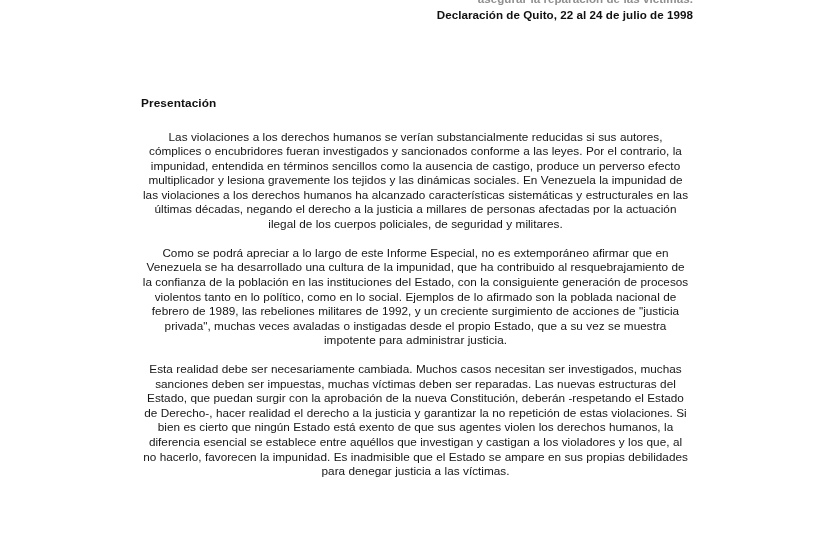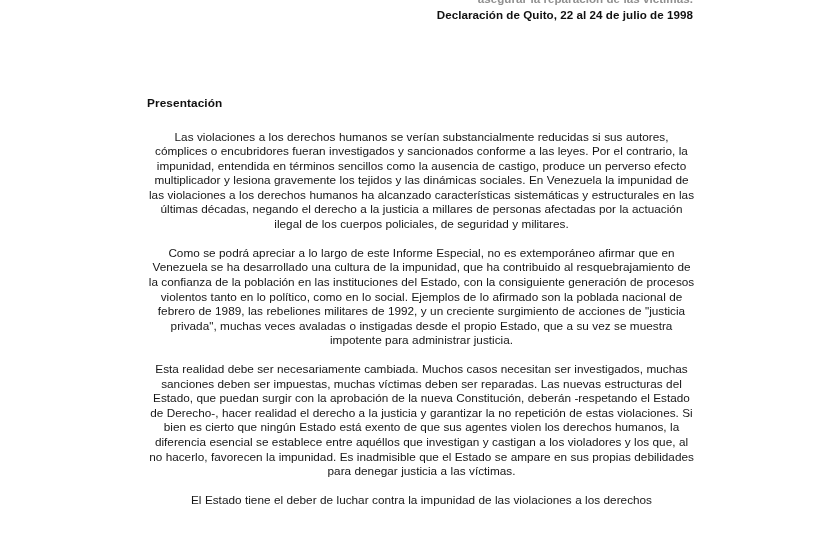--- a/index.html
+++ b/index.html
@@ -40,21 +40,21 @@
     display: block;
     white-space: nowrap;
   }
   .doc-header .hdr-line.clipped {
     color: #8f8f8f;
   }
 
   
   .body-col {
     position: absolute;
-    left: 147px;
+    left: 141px;
     top: 96px;
     width: 549px;
   }
 
   .section-title {
     font-size: 11.8px;
     font-weight: bold;
     line-height: 14.6px;
     color: #101010;
     margin: 0 0 19px 0;
@@ -87,17 +87,16 @@
   <div class="body-col">
 
     <h2 class="section-title">Presentación</h2>
 
     <p class="para">Las violaciones a los derechos humanos se verían substancialmente reducidas si sus autores, cómplices o encubridores fueran investigados y sancionados conforme a las leyes. Por el contrario, la impunidad, entendida en términos sencillos como la ausencia de castigo, produce un perverso efecto multiplicador y lesiona gravemente los tejidos y las dinámicas sociales. En Venezuela la impunidad de las violaciones a los derechos humanos ha alcanzado características sistemáticas y estructurales en las últimas décadas, negando el derecho a la justicia a millares de personas afectadas por la actuación ilegal de los cuerpos policiales, de seguridad y militares.</p>
 
     <p class="para">Como se podrá apreciar a lo largo de este Informe Especial, no es extemporáneo afirmar que en Venezuela se ha desarrollado una cultura de la impunidad, que ha contribuido al resquebrajamiento de la confianza de la población en las instituciones del Estado, con la consiguiente generación de procesos violentos tanto en lo político, como en lo social. Ejemplos de lo afirmado son la poblada nacional de febrero de 1989, las rebeliones militares de 1992, y un creciente surgimiento de acciones de "justicia privada", muchas veces avaladas o instigadas desde el propio Estado, que a su vez se muestra impotente para administrar justicia.</p>
 
     <p class="para">Esta realidad debe ser necesariamente cambiada. Muchos casos necesitan ser investigados, muchas sanciones deben ser impuestas, muchas víctimas deben ser reparadas. Las nuevas estructuras del Estado, que puedan surgir con la aprobación de la nueva Constitución, deberán -respetando el Estado de Derecho-, hacer realidad el derecho a la justicia y garantizar la no repetición de estas violaciones. Si bien es cierto que ningún Estado está exento de que sus agentes violen los derechos humanos, la diferencia esencial se establece entre aquéllos que investigan y castigan a los violadores y los que, al no hacerlo, favorecen la impunidad. Es inadmisible que el Estado se ampare en sus propias debilidades para denegar justicia a las víctimas.</p>
 
-    <p class="para">El Estado tiene el deber de luchar contra la impunidad de las violaciones a los derechos</p>
 
   </div>
 
 </div>
 
 </body></html>

